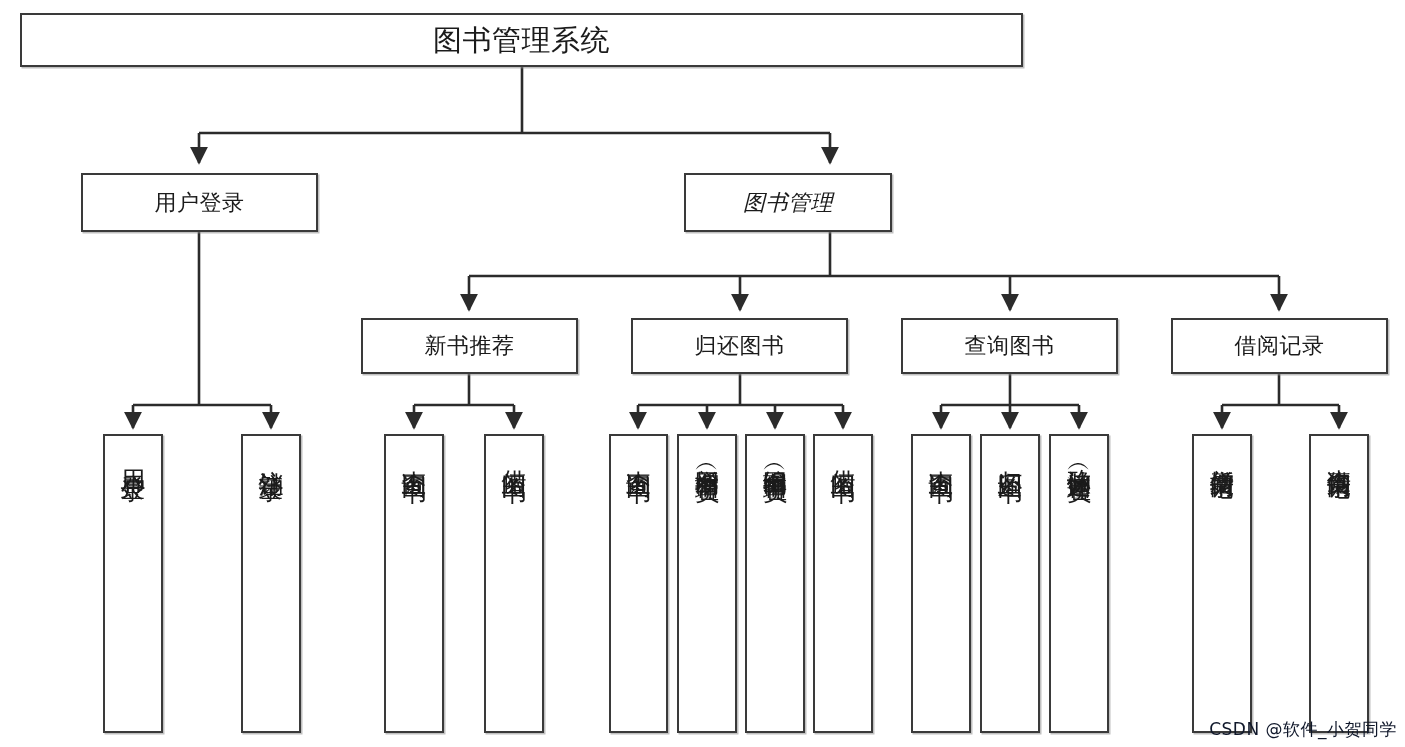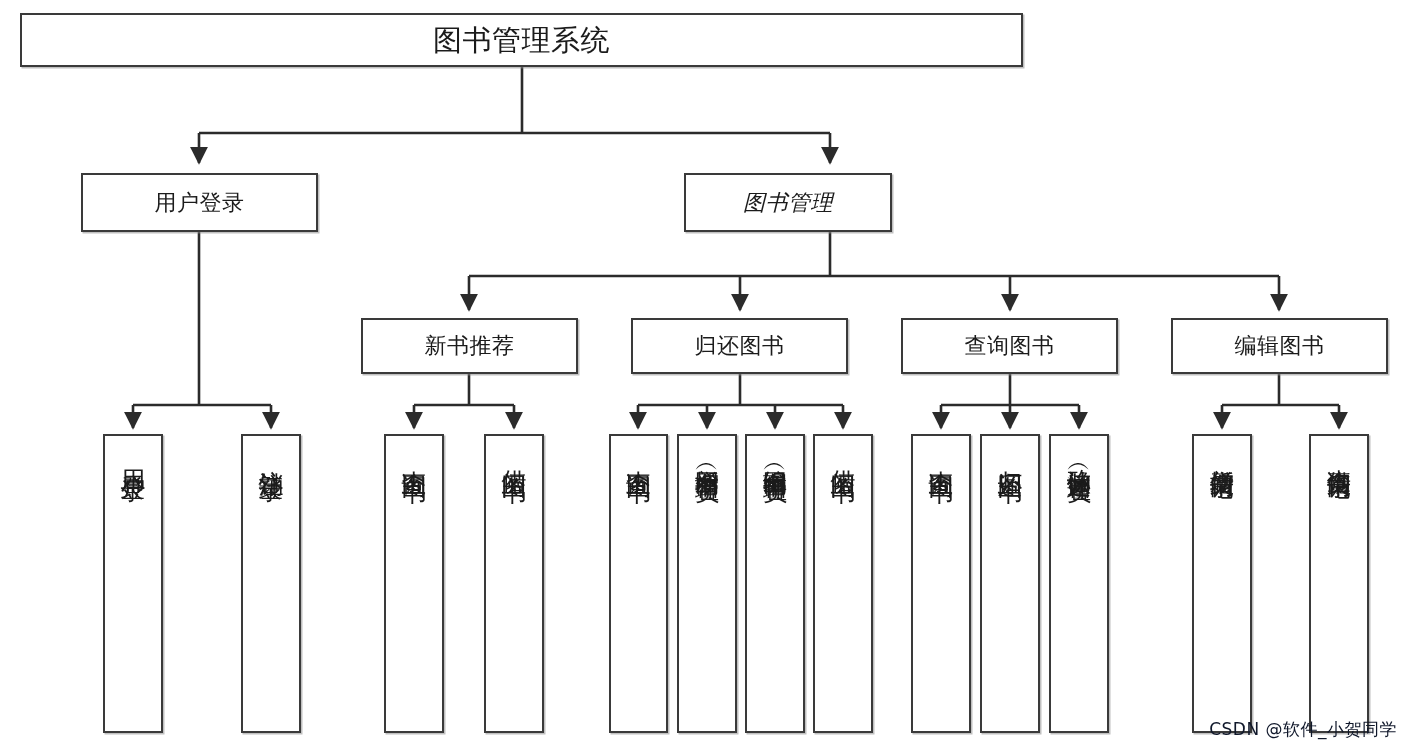--- a/index.html
+++ b/index.html
@@ -149,21 +149,21 @@
   <div class="node horiz" style="left:361px; top:318px; width:217px; height:56px;">
     <span class="label">新书推荐</span>
   </div>
   <div class="node horiz" style="left:631px; top:318px; width:217px; height:56px;">
     <span class="label">归还图书</span>
   </div>
   <div class="node horiz" style="left:901px; top:318px; width:217px; height:56px;">
     <span class="label">查询图书</span>
   </div>
   <div class="node horiz" style="left:1171px; top:318px; width:217px; height:56px;">
-    <span class="label">编辑图书</span>
+    <span class="label">借阅记录</span>
   </div>
 
   <div class="node vert" style="left:103px; top:434px; width:60px; height:299px;">
     <span class="label">用户登录</span>
   </div>
   <div class="node vert" style="left:241px; top:434px; width:60px; height:299px;">
     <span class="label">注销登录</span>
   </div>
 
   <div class="node vert" style="left:384px; top:434px; width:60px; height:299px;">

